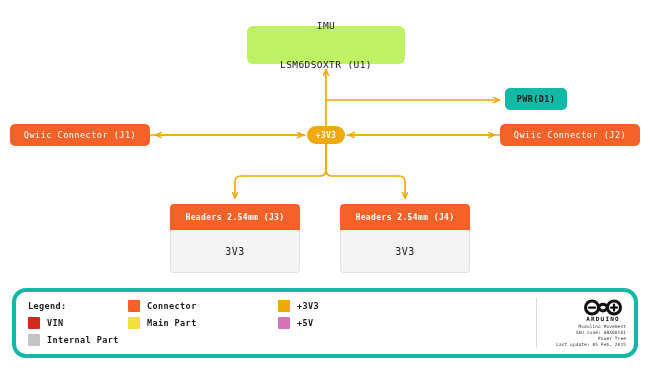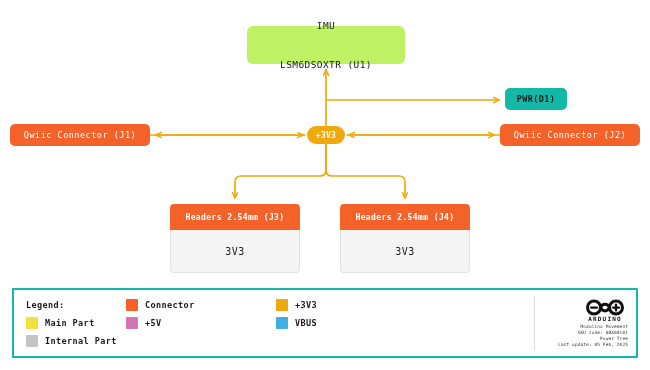--- a/index.html
+++ b/index.html
@@ -54,21 +54,21 @@
     height:42px;background:#F4F4F4;border:1px solid #E2E2E2;border-top:none;
     border-radius:0 0 4px 4px;color:#1b1b1b;font-size:10px;font-weight:400;
     display:flex;align-items:center;justify-content:center;letter-spacing:.5px;
   }
   #j3{left:170px;top:204px;}
   #j4{left:340px;top:204px;}
 
   
   #legend{
     position:absolute;left:12px;top:288px;width:626px;height:70px;
-    box-sizing:border-box;background:#fff;border:2px solid #14b8a6;border-radius:1px;
+    box-sizing:border-box;background:#fff;border:4px solid #14b8a6;border-radius:14px;
     display:flex;
   }
   .legend-grid{
     flex:0 0 520px;display:grid;
     grid-template-columns:100px 150px 120px;
     grid-template-rows:repeat(3,1fr);
     align-items:center;padding:6px 0 6px 12px;box-sizing:border-box;
   }
   .lcell{display:flex;align-items:center;gap:7px;font-size:8.5px;
          font-weight:700;color:#1b1b1b;letter-spacing:.4px;white-space:pre;}
@@ -153,32 +153,32 @@
       <div class="lcell">
         <span class="sw" style="background: rgb(244, 98, 42);"></span>
         <span>Connector</span>
       </div>
       <div class="lcell">
         <span class="sw" style="background: rgb(239, 169, 13);"></span>
         <span>+3V3</span>
       </div>
 
       <div class="lcell">
+        <span class="sw" style="background: rgb(210, 42, 28);"></span>
+        <span>VIN</span>
+      </div>
+      <div class="lcell">
         <span class="sw" style="background: rgb(242, 224, 60);"></span>
         <span>Main Part</span>
       </div>
       <div class="lcell">
         <span class="sw" style="background: rgb(213, 116, 184);"></span>
         <span>+5V</span>
       </div>
 
-      <div class="lcell">
-        <span class="sw" style="background: rgb(65, 174, 228);"></span>
-        <span>VBUS</span>
-      </div>
       <div class="lcell">
         <span class="sw" style="background: rgb(196, 196, 196);"></span>
         <span>Internal Part</span>
       </div>
       <div class="lcell"></div>
     </div>
 
     <div class="legend-div"></div>
 
     <div class="brand">

